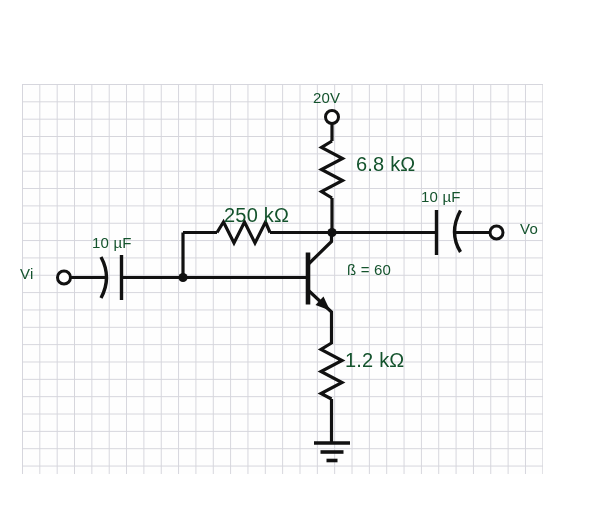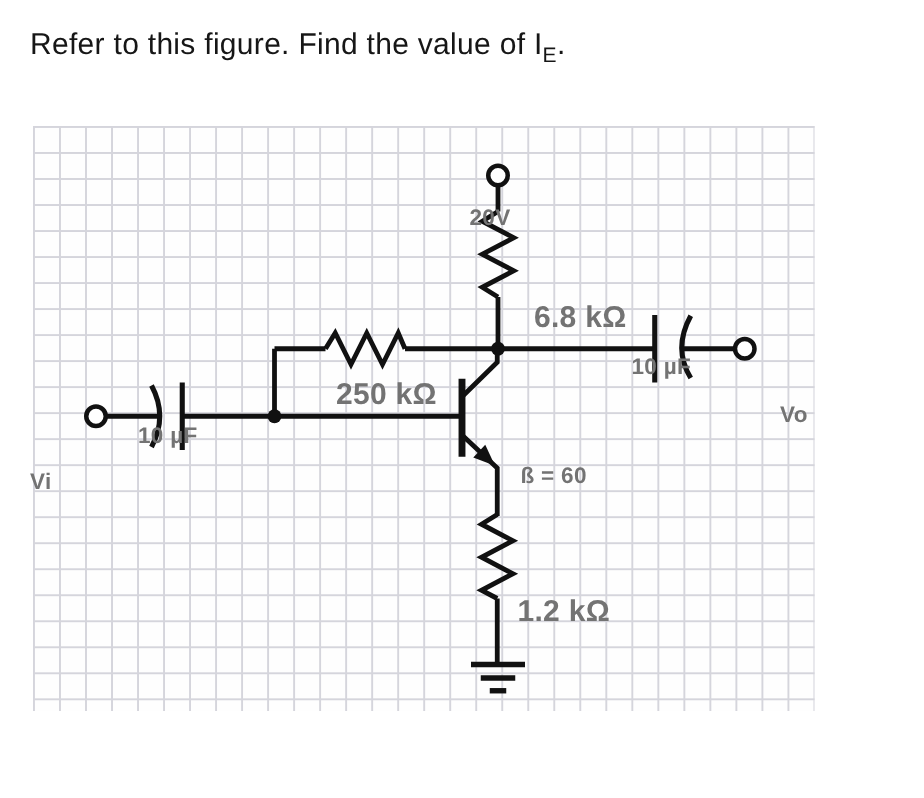--- a/index.html
+++ b/index.html
@@ -15,39 +15,38 @@
   .grid-paper{
     position:absolute;left:22px;top:84px;width:521px;height:390px;
     background-color:#fefefe;
     background-image:
       linear-gradient(to right,#d5d5dc 1px,transparent 1px),
       linear-gradient(to bottom,#d5d5dc 1px,transparent 1px);
     background-size:17.35px 17.35px;
   }
   .circuit-svg{position:absolute;left:0;top:0;width:616px;height:532px;}
   .lbl{
-    position:absolute;font-weight:bold;font-size:15px;color:#737373;
-    white-space:nowrap;letter-spacing:0.2px;margin-top:48px;
+    position:absolute;font-weight:normal;font-size:15px;color:#14532d;
+    white-space:nowrap;letter-spacing:0.2px;
   }
   .lbl-r1{left:356px;top:153px;font-size:20px;}
   .lbl-r2{left:224px;top:204px;font-size:20px;}
   .lbl-r3{left:345px;top:349px;font-size:20px;}
   .lbl-vcc{left:313px;top:89px;}
   .lbl-cin{left:92px;top:234px;}
   .lbl-cout{left:421px;top:188px;}
   .lbl-vi{left:20px;top:265px;}
   .lbl-vo{left:520px;top:220px;}
   .lbl-beta{left:347px;top:261px;}
 </style>
 </head>
 <body>
 
 <div class="screenshot">
 
-  <div class="question"><span>Refer to this figure. Find the value of I</span><sub>E</sub><span>.</span></div>
 
   <div class="grid-paper"></div>
 
   <svg class="circuit-svg" viewBox="0 0 616 532">
     <g stroke="#111111" fill="none" stroke-width="3.2" stroke-linejoin="miter" stroke-linecap="butt">
 
       <circle cx="332" cy="117" r="6.5" fill="#ffffff" stroke-width="3"></circle>
       <path d="M332,123.8 V141"></path>
 
       <path d="M332,141 L321.5,147.5 L342.5,158.5 L321.5,169.5 L342.5,180.5 L321.5,191.5 L332,198"></path>

